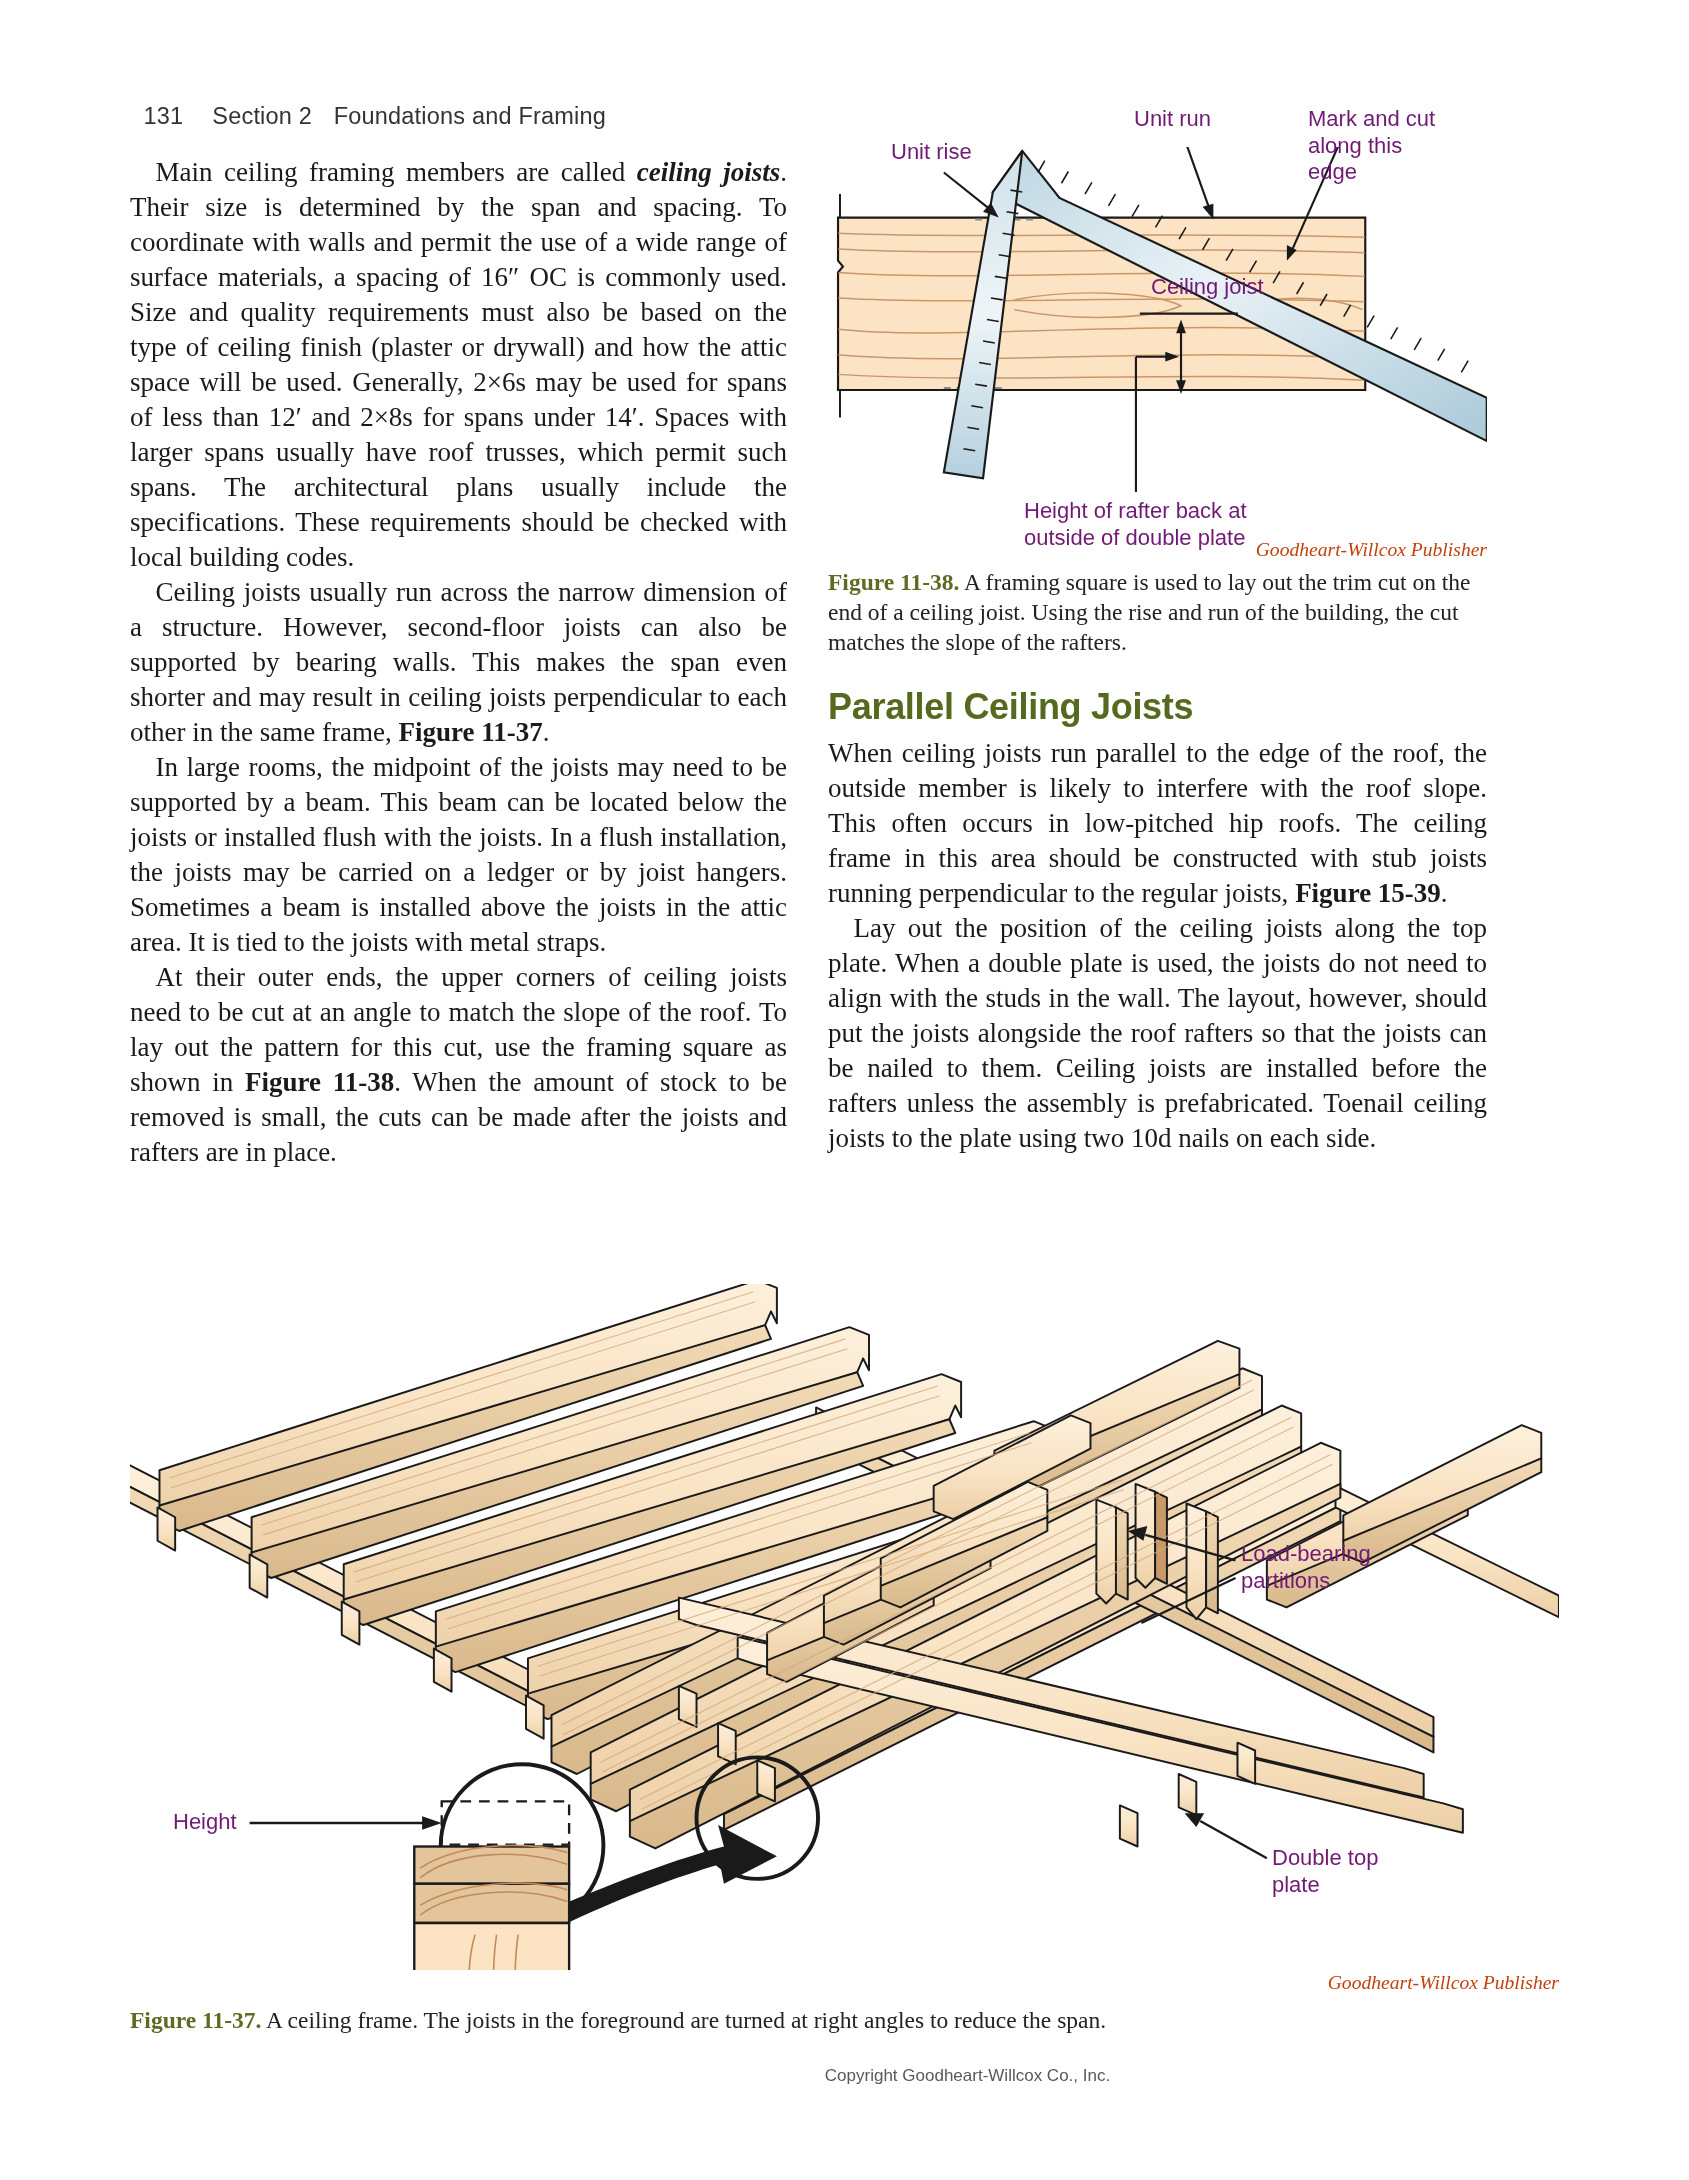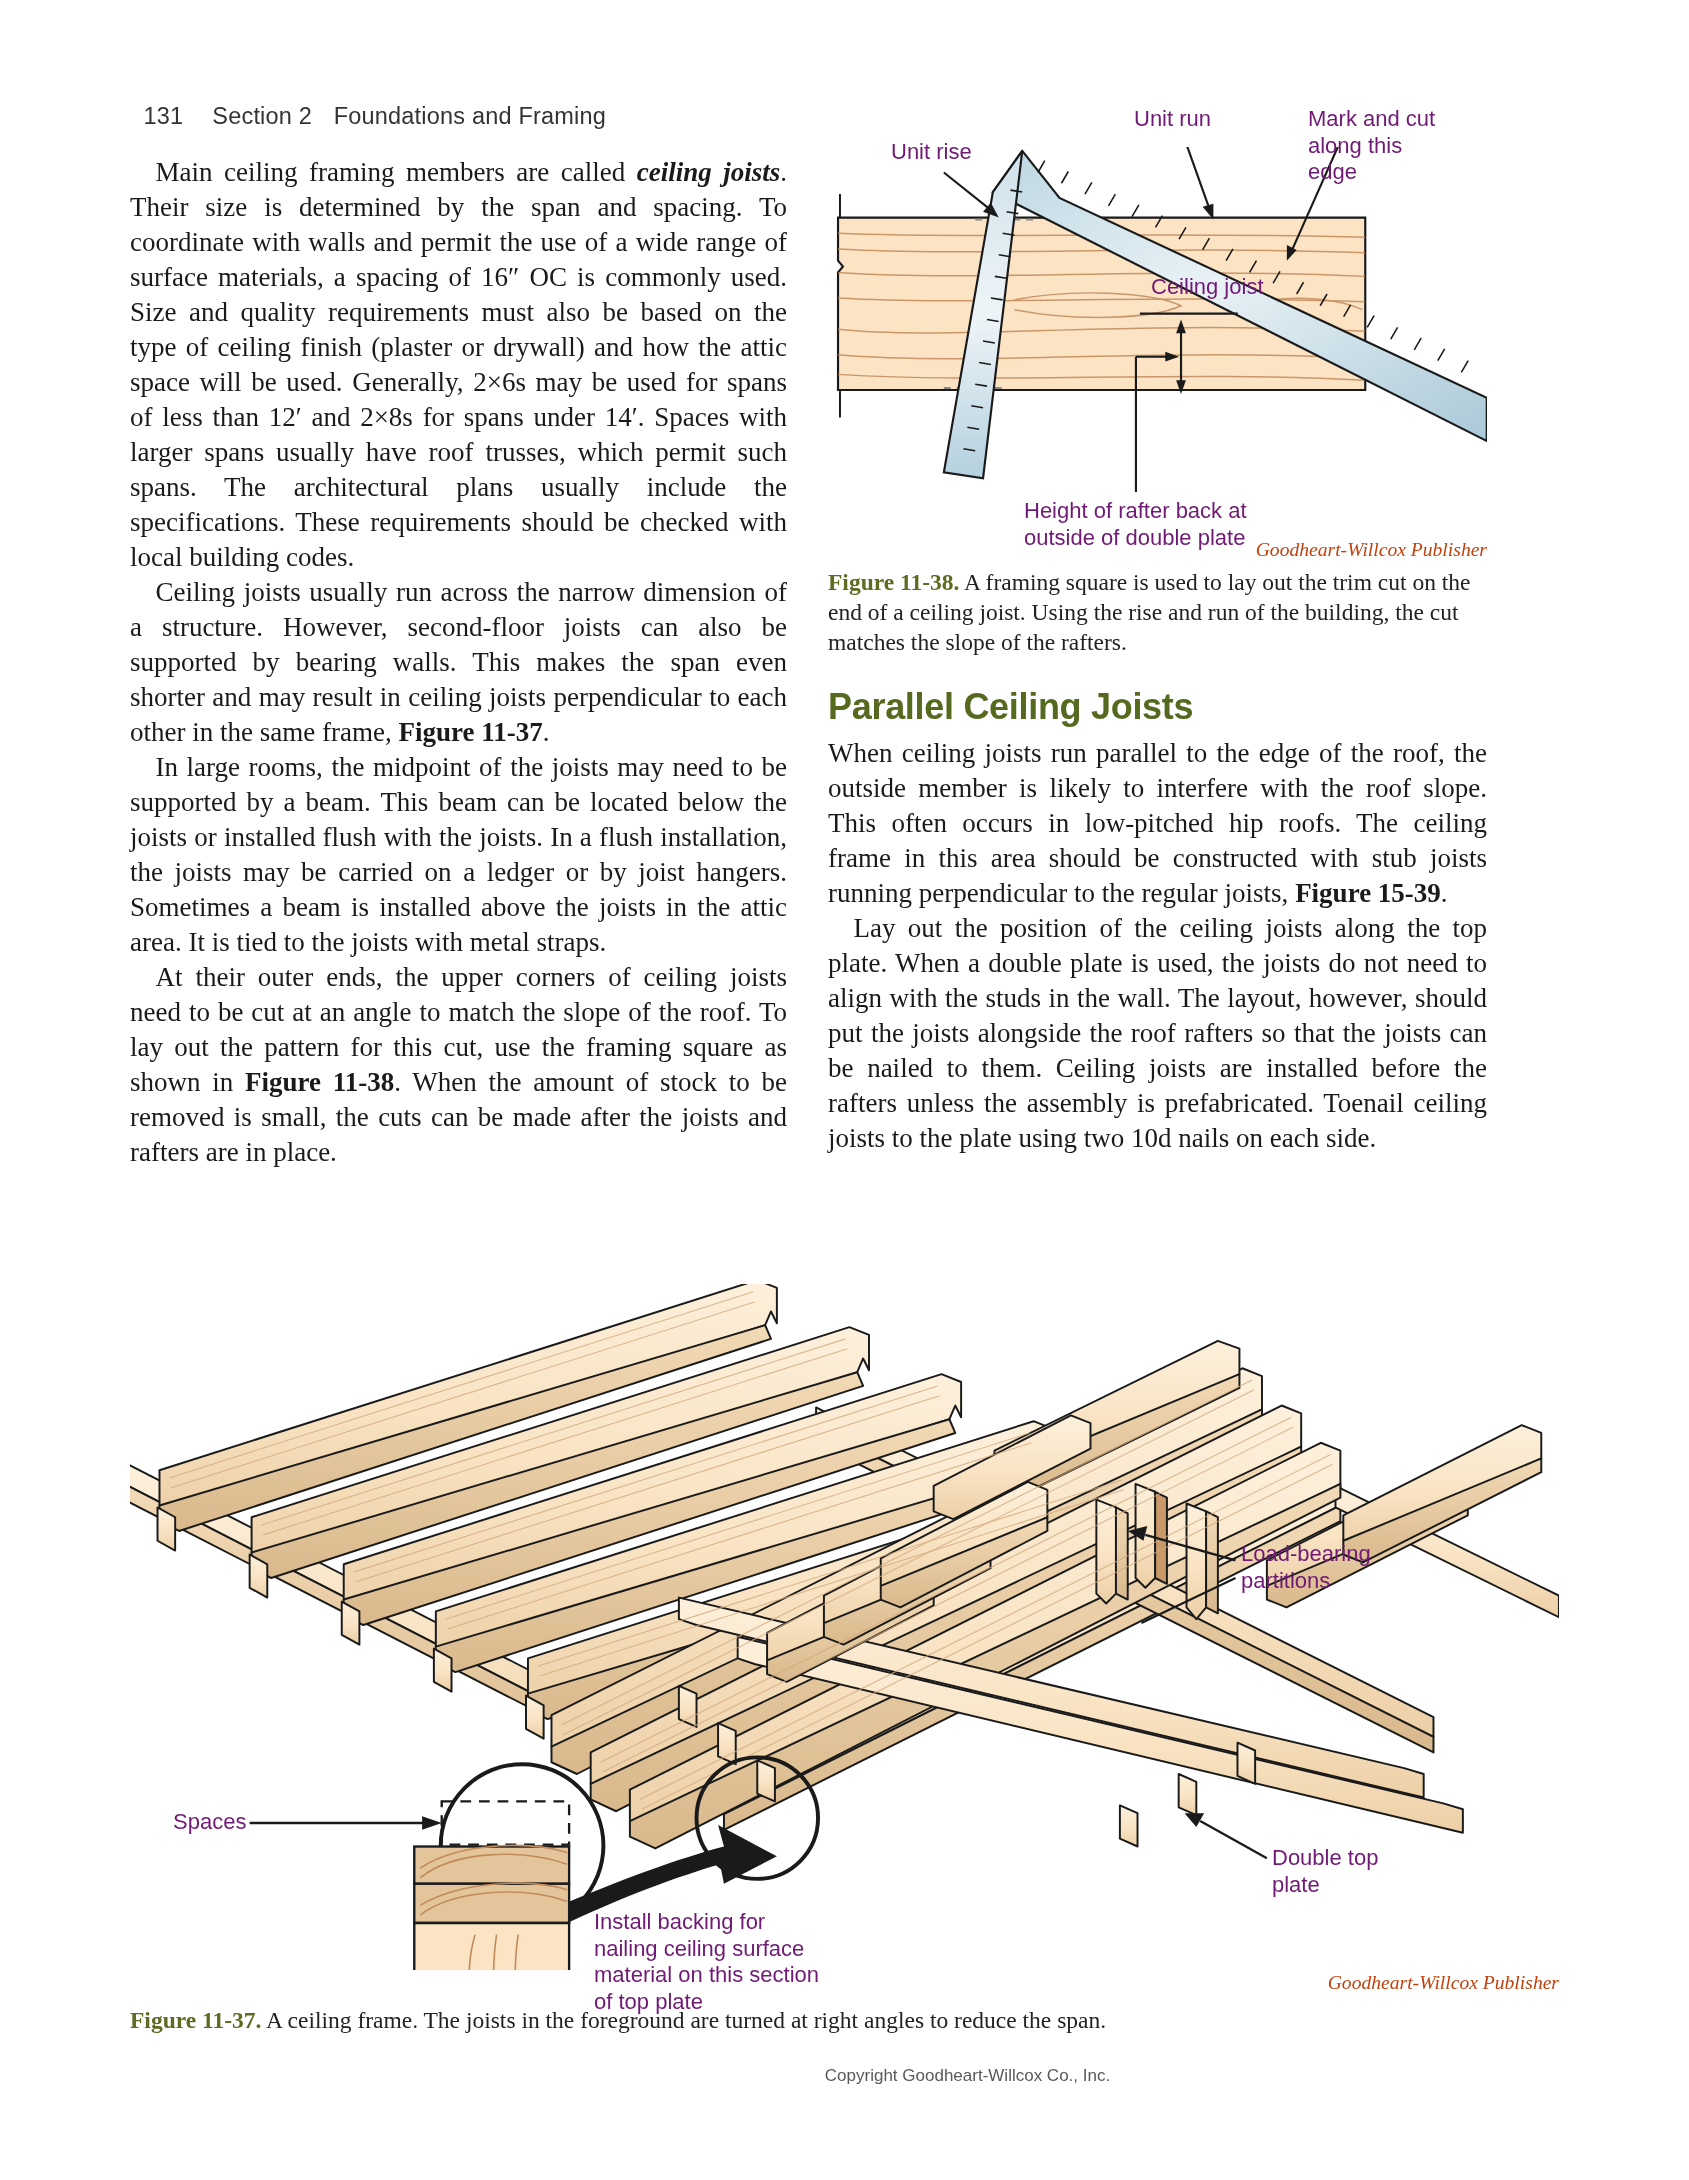--- a/index.html
+++ b/index.html
@@ -492,25 +492,21 @@
       <g stroke="#1a1a1a" stroke-width="2.4" fill="none">
         <line x1="1160" y1="586" x2="1092" y2="548"></line>
         <polygon points="1076,540 1096,540 1088,554" fill="#1a1a1a" stroke="none"></polygon>
       </g>
     </svg>
 
     <div class="art-label" style="left: 1111px; top: 257px; white-space: pre;">Load-bearing
 partitions</div>
     <div class="art-label" style="left: 1142px; top: 561px; white-space: pre;">Double top
 plate</div>
-    <div class="art-label" style="left: 43px; top: 525px; white-space: pre;">Spaces</div>
-    <div class="art-label" style="left: 464px; top: 625px; white-space: pre;">Install backing for
-nailing ceiling surface
-material on this section
-of top plate</div>
+    <div class="art-label" style="left: 43px; top: 525px; white-space: pre;">Height</div>
   </div>
 
   <div class="credit">Goodheart-Willcox Publisher</div>
   <div class="figcap">
     <span class="fignum">Figure 11-37.</span>
     <span>A ceiling frame. The joists in the foreground are turned at right angles to reduce the span.</span>
   </div>
 </div>
 
 <div id="copyright">Copyright Goodheart-Willcox Co., Inc.</div>

